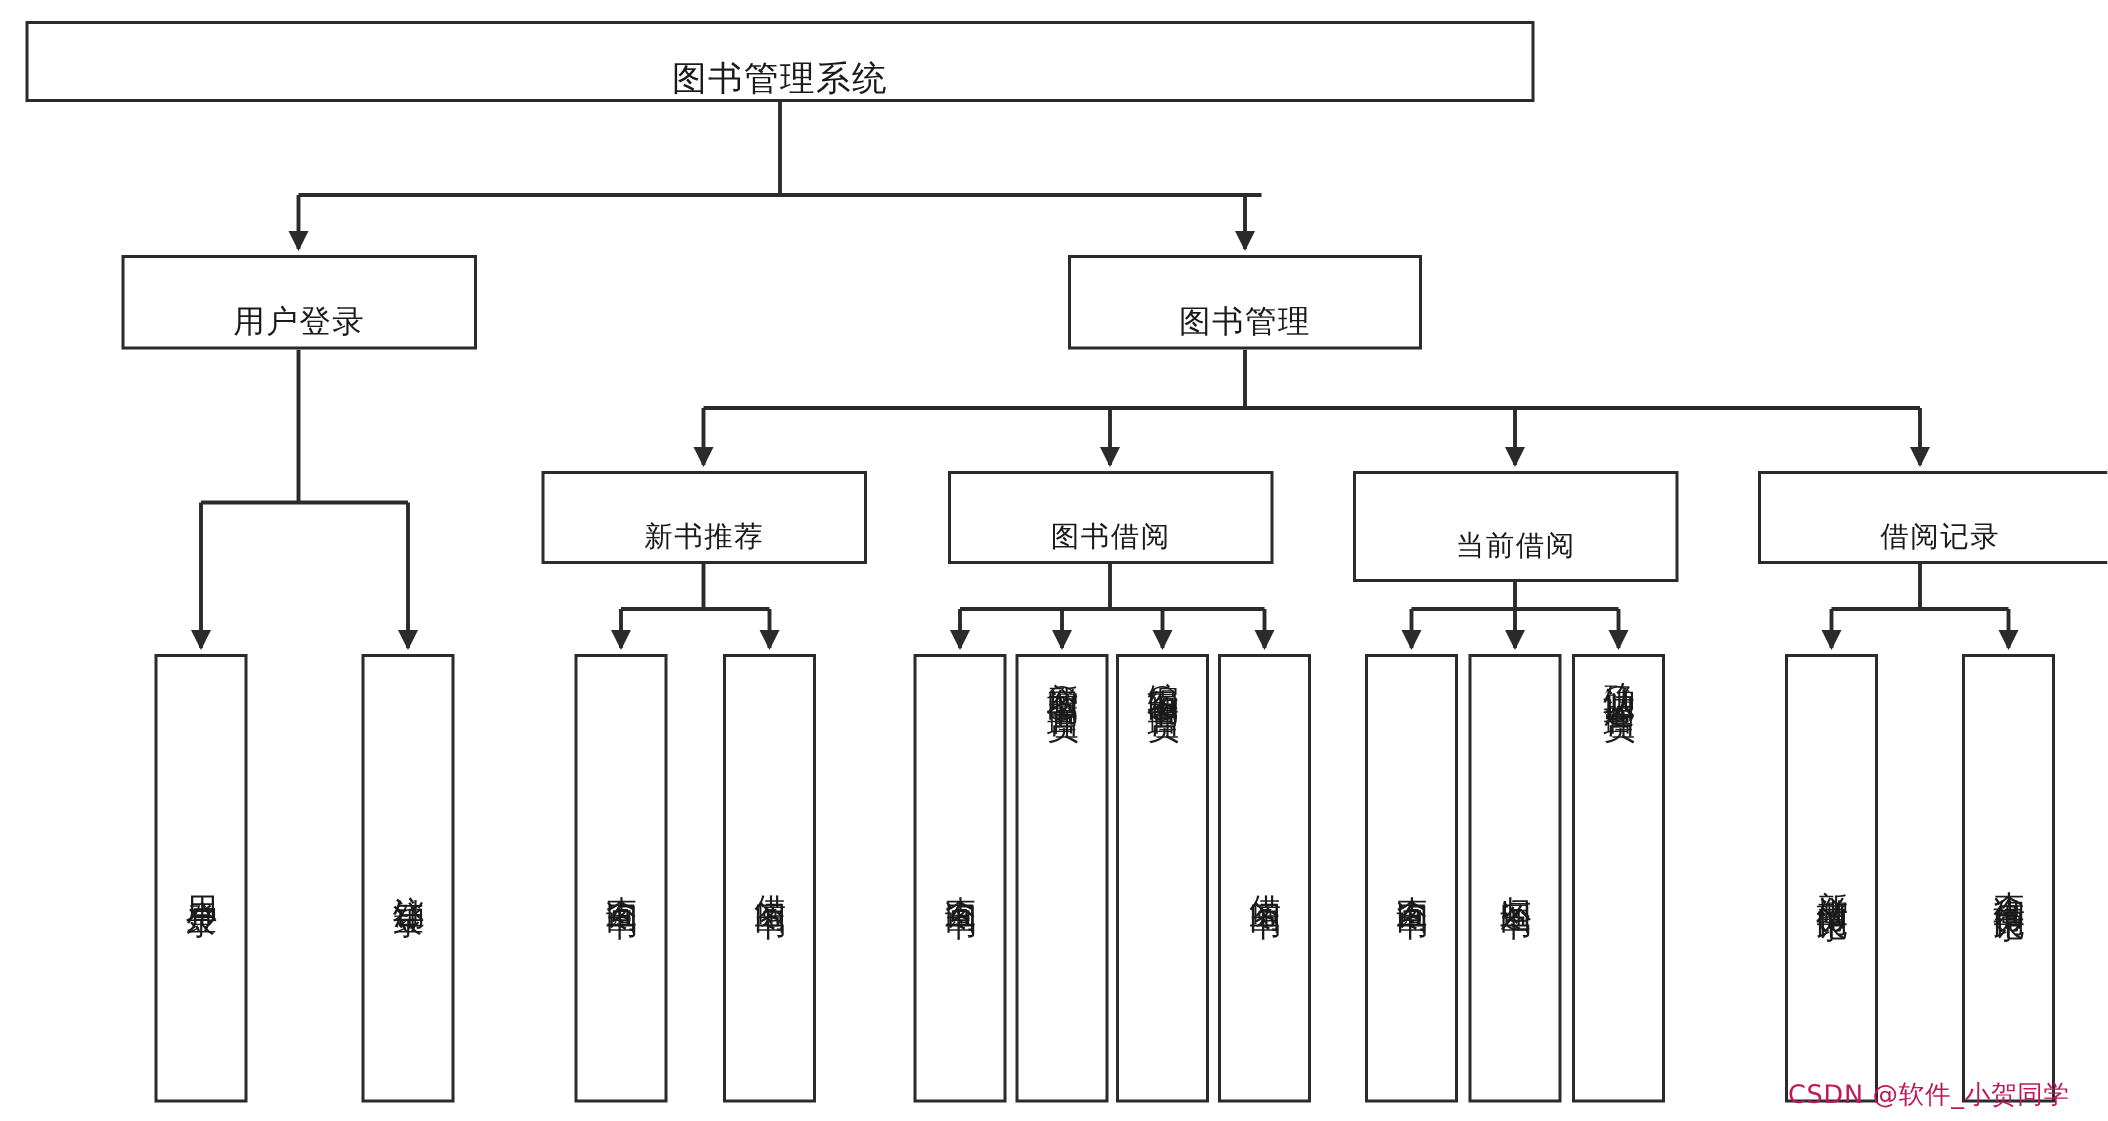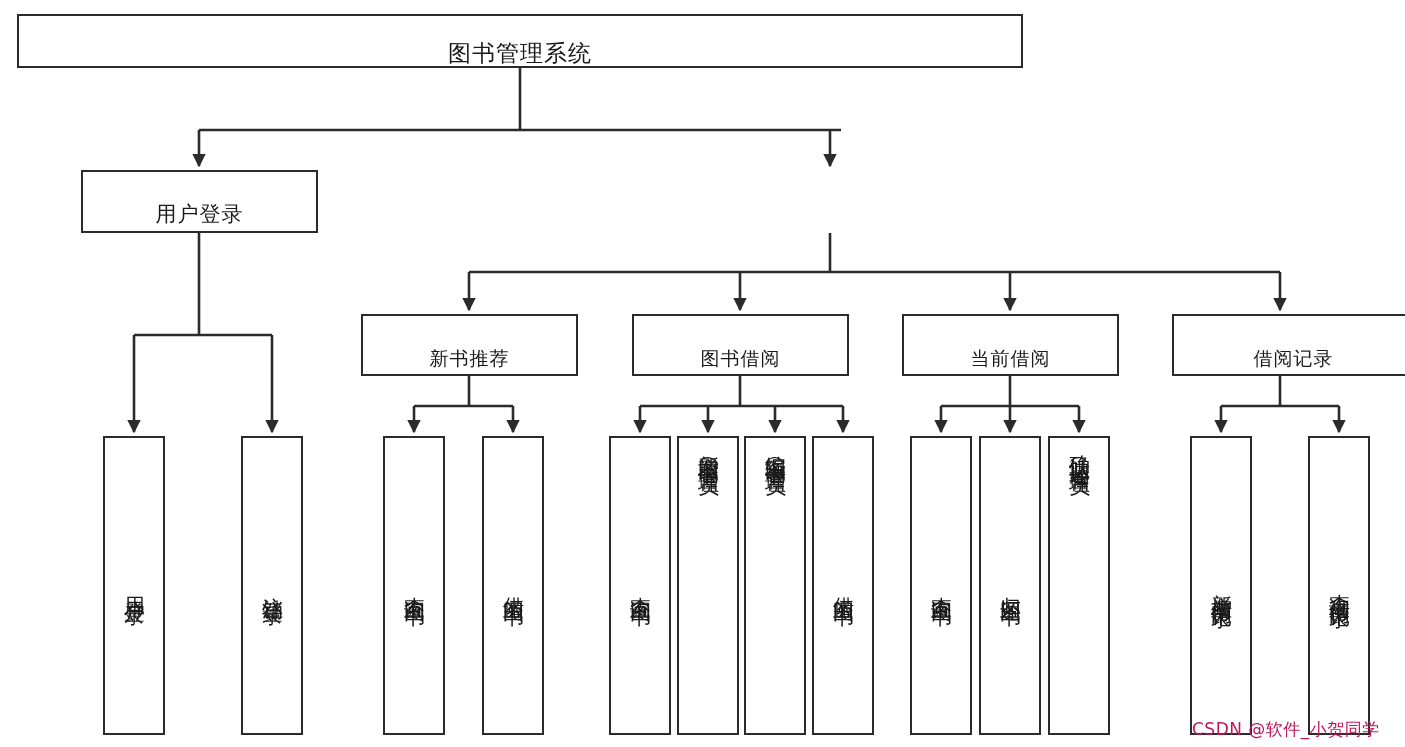--- a/index.html
+++ b/index.html
@@ -125,28 +125,31 @@
     </g>
   </svg>
 
   <div class="node root" style="left:17px; top:14px; width:1006px; height:54px;">
     <span class="label">图书管理系统</span>
   </div>
 
   <div class="node lvl2" style="left:81px; top:170px; width:237px; height:63px;">
     <span class="label">用户登录</span>
   </div>
+  <div class="node lvl2" style="left:712px; top:170px; width:236px; height:63px;">
+    <span class="label">图书管理</span>
+  </div>
 
   <div class="node lvl3" style="left:361px; top:314px; width:217px; height:62px;">
     <span class="label">新书推荐</span>
   </div>
   <div class="node lvl3" style="left:632px; top:314px; width:217px; height:62px;">
     <span class="label">图书借阅</span>
   </div>
-  <div class="node lvl3" style="left:902px; top:314px; width:217px; height:62px;">
+  <div class="node lvl3" style="left:902px; top:314px; width:217px; height:74px;">
     <span class="label">当前借阅</span>
   </div>
   <div class="node lvl3" style="left:1172px; top:314px; width:243px; height:62px;text-align:center;">
     <span class="label">借阅记录</span>
   </div>
 
   <div class="node leaf mid" style="left:103px; top:436px; width:62px; height:299px;">
     <span class="label">用户登录</span>
   </div>
   <div class="node leaf mid" style="left:241px; top:436px; width:62px; height:299px;">

